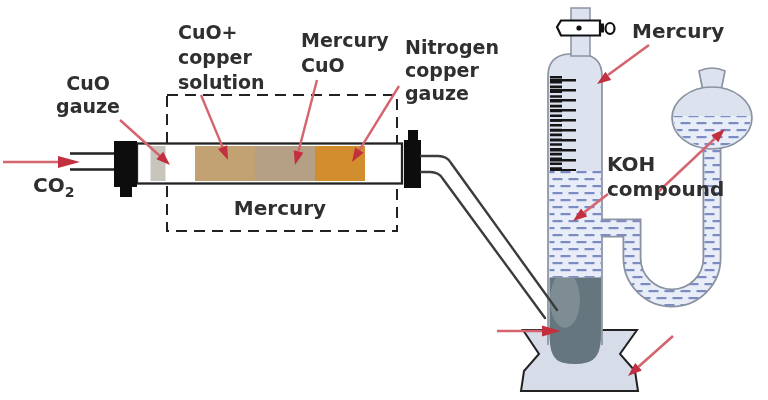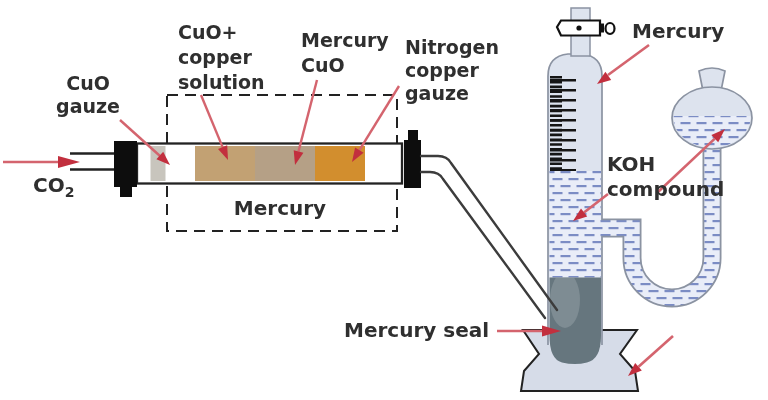--- a/index.html
+++ b/index.html
@@ -173,16 +173,15 @@
 
 <div class="lbl big" style="left:210px;top:196px;width:140px;text-align:center">Mercury</div>
 
 <div class="lbl big" style="left:632px;top:19px">Mercury</div>
 
 <div class="lbl big" style="left:607px;top:152px;line-height:25px">
   <span class="ln">KOH</span>
   <span class="ln">compound</span>
 </div>
 
-<div class="lbl big" style="left:344px;top:318px">Mercury seal</div>
 
 
 </div>
 
 </body></html>

